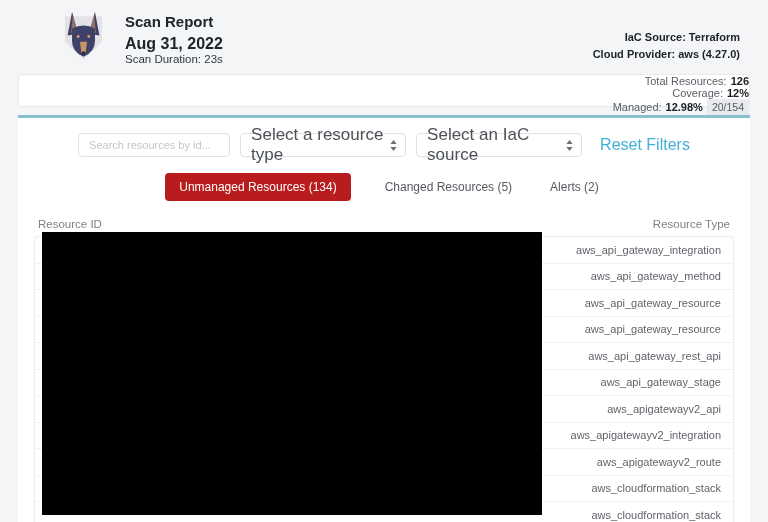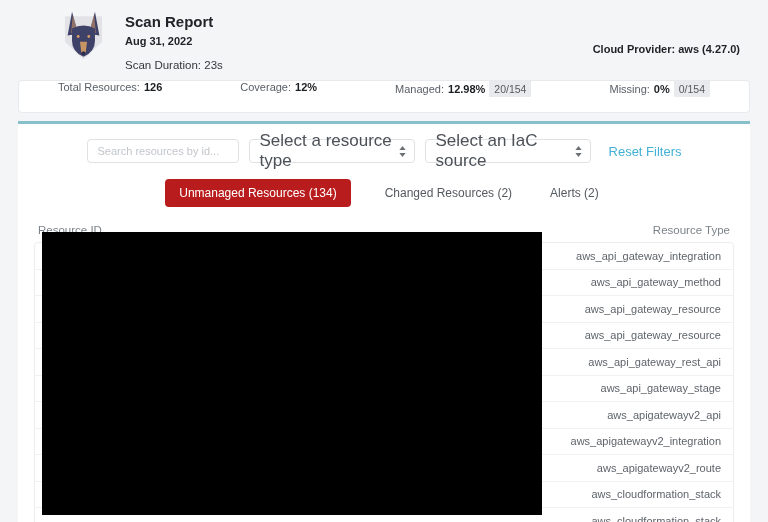--- a/index.html
+++ b/index.html
@@ -16,36 +16,37 @@
   .header {
     display: flex;
     justify-content: space-between;
     align-items: center;
     padding: 10px 28px 9px 57px;
   }
   .header-left { display: flex; gap: 15px; }
   .logo { width: 53px; height: 53px; flex: 0 0 auto; }
   .title-block { padding-top: 3px; }
   .report-title { font-size: 15px; font-weight: bold; margin-bottom: 5px; }
-  .report-date { font-size: 11px; font-weight: bold; margin-bottom: 12px; }
+  .report-date { font-size: 16px; font-weight: bold; margin-bottom: 0; }
   .report-duration { font-size: 11.5px; color: #33373c; }
   .header-right { text-align: right; padding-top: 17px; font-size: 11px; font-weight: bold; line-height: 17px; color: #1d2125; }
 
   
   .stats-card {
     margin: 0 18px;
     height: 33px;
     background: #ffffff;
     border: 1px solid #e8e9ec;
     border-radius: 4px;
     display: flex;
-    align-items: flex-start;
+    align-items: flex-end;
     justify-content: space-around;
     font-size: 11px;
     color: #5a6067;
+    flex-direction: column;
   }
   .stat { display: flex; align-items: center; gap: 4px; white-space: nowrap; }
   .stat-value { font-weight: bold; color: #1b1e21; }
   .stat-badge {
     background: #e9eaed;
     color: #55595f;
     border-radius: 0;
     padding: 2px 5px;
     font-size: 10.5px;
   }
@@ -86,21 +87,21 @@
     display: flex;
     align-items: center;
     justify-content: space-between;
     padding: 0 8px 0 10px;
     font-size: 17px;
     color: #4c5157;
     cursor: default;
   }
   .updown-icon { display: inline-flex; flex-direction: column; line-height: 0; }
   .reset-link {
-    font-size: 13px;
+    font-size: 16px;
     color: #43b1d5;
     margin-left: 8px;
     text-decoration: none;
     cursor: pointer;
   }
 
   
   .tabs {
     display: flex;
     justify-content: center;
@@ -175,20 +176,21 @@
       <path d="M27.5,48 Q30,51 32.5,48 L32,50 Q30,52 28,50 Z" fill="#2b2d4a"></path>
       <circle cx="30" cy="48.5" r="1.8" fill="#2b2d4a"></circle>
     </svg>
     <div class="title-block">
       <div class="report-title">Scan Report</div>
       <div class="report-date">Aug 31, 2022</div>
       <div class="report-duration">Scan Duration: 23s</div>
     </div>
   </div>
   <div class="header-right">
+    <div>IaC Source: Terraform</div>
     <div>Cloud Provider: aws (4.27.0)</div>
   </div>
 </div>
 
 <div class="stats-card" id="stats-bar">
   <div class="stat">
     <span>Total Resources:</span>
     <span class="stat-value">126</span>
 
   </div>
@@ -234,21 +236,21 @@
             <path d="M3.5 11 L0.4 7 H6.6 Z" fill="#6b7075"></path>
           </svg>
       </span>
     </div>
     <a class="reset-link">Reset Filters</a>
   </div>
 
   <div class="tabs" id="tab-bar">
     <div class="tab active">Unmanaged Resources (134)</div>
 
-    <div class="tab">Changed Resources (2)</div>
+    <div class="tab">Changed Resources (5)</div>
 
     <div class="tab">Alerts (2)</div>
   </div>
 
   <div class="table-head-row">
     <span>Resource ID</span>
     <span>Resource Type</span>
   </div>
 
   <div class="res-table" id="res-table">

